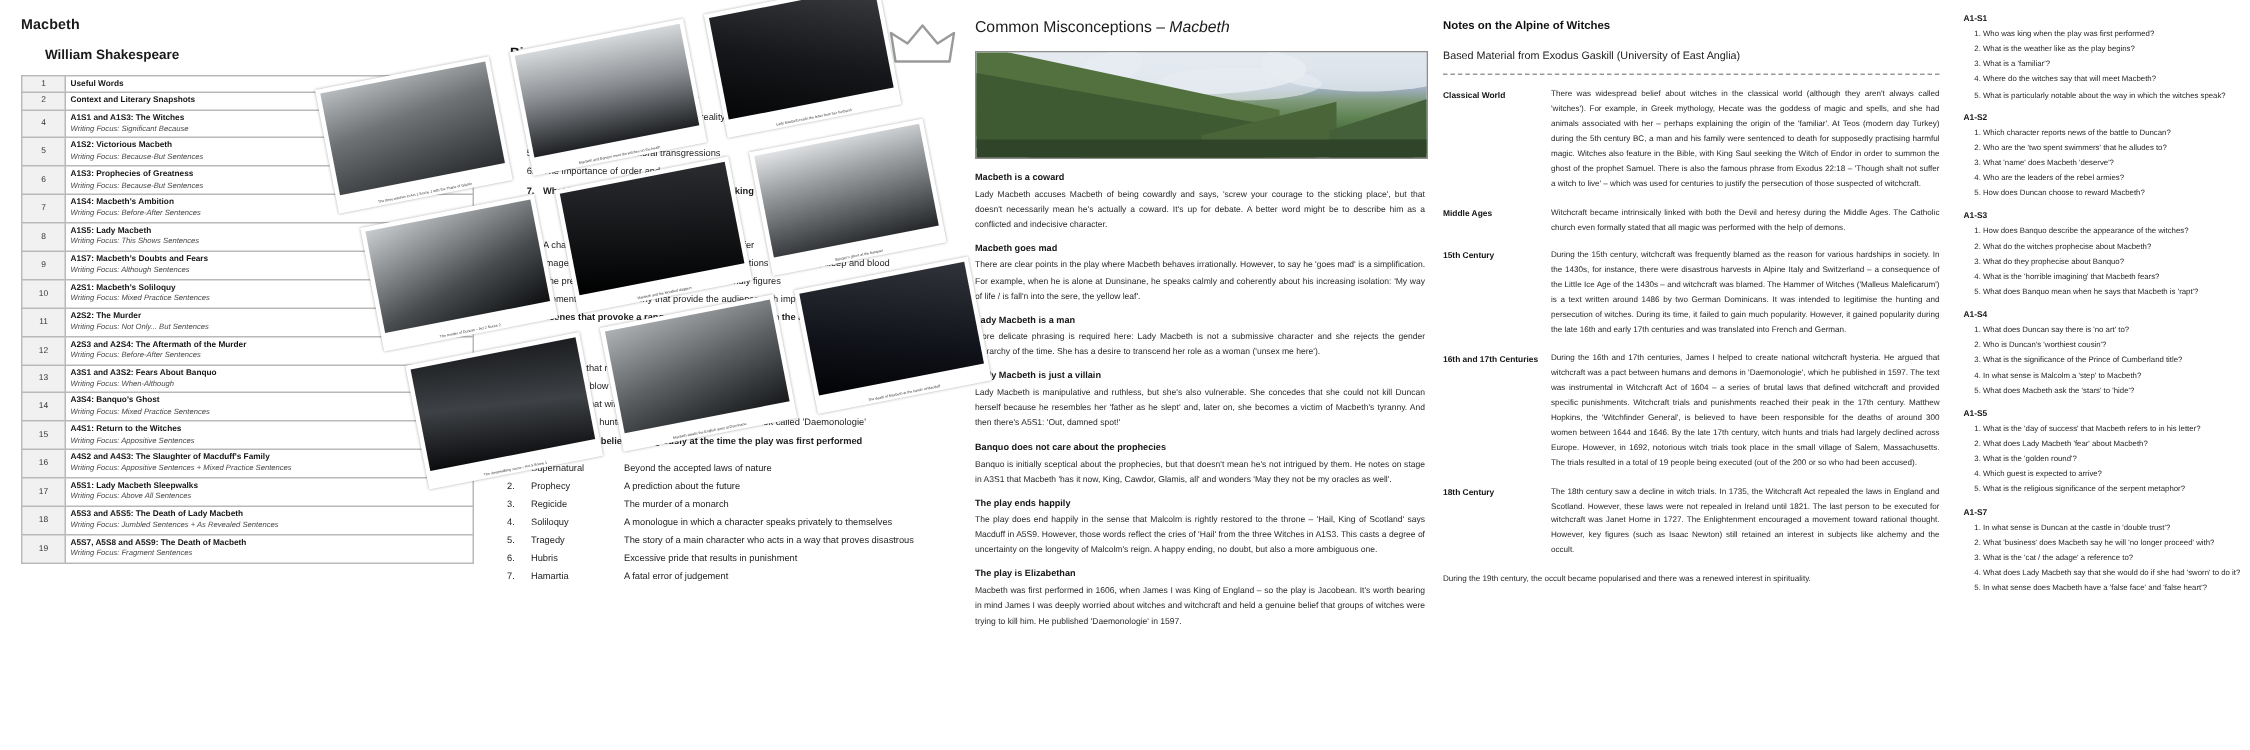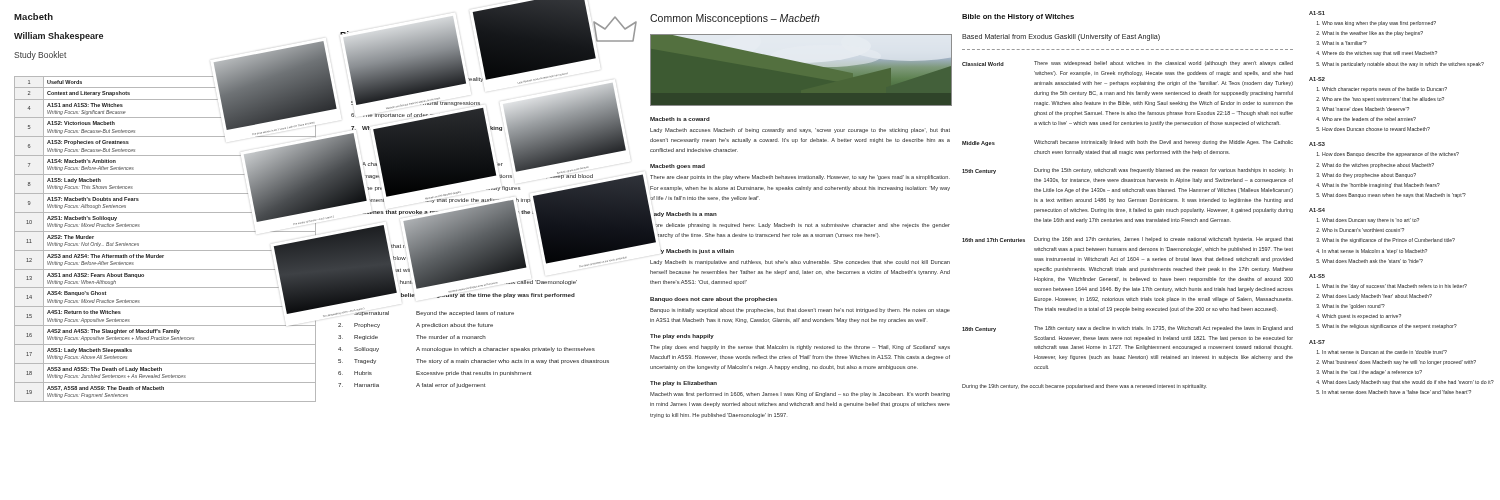--- a/index.html
+++ b/index.html
@@ -5,21 +5,21 @@
   html,body{margin:0;padding:0;}
   body{
     width:1500px;height:500px;overflow:hidden;background:#ffffff;
     font-family:"Liberation Sans",sans-serif;color:#222;position:relative;
   }
   .page{position:absolute;background:#fff;overflow:hidden;}
 
   
   #col-contents{left:0;top:0;width:330px;height:500px;padding:8px 14px 0 14px;box-sizing:border-box;}
   .bk-title{font-size:9.5px;font-weight:bold;color:#1a1a1a;margin:3px 0 9px 0;letter-spacing:.1px;}
-  .bk-author{font-size:9px;font-weight:bold;color:#1a1a1a;margin:0 0 9px 0;}
+  .bk-author{font-size:9px;font-weight:bold;color:#1a1a1a;margin:0 0 9px 16px;}
   .bk-sub{font-size:8.5px;color:#3a3a3a;margin:0 0 16px 0;}
   table.toc{border-collapse:collapse;width:302px;table-layout:fixed;}
   table.toc td{border:.6px solid #b9b9b9;vertical-align:middle;padding:1px 3px;}
   td.num{width:22px;text-align:center;background:#f1f1f1;font-size:5.6px;color:#333;}
   td.ent{padding-left:5px;}
   .ent-t{font-size:5.5px;font-weight:bold;color:#161616;line-height:1.5;}
   .ent-f{font-size:5.1px;font-style:italic;color:#4a4a4a;line-height:1.5;}
 
   
   #col-ideas{left:330px;top:0;width:318px;height:500px;padding:30px 10px 0 8px;box-sizing:border-box;}
@@ -72,21 +72,20 @@
   .pcard .ph{width:100%;height:100%;display:block;}
   .pcard .cap{position:absolute;left:3px;right:3px;bottom:1px;font-size:2.4px;
      color:#3a3a3a;text-align:center;line-height:1.25;}
 </style>
 </head>
 <body>
 
 <div class="page" id="col-contents">
   <div class="bk-title">Macbeth</div>
   <div class="bk-author">William Shakespeare</div>
-  <div class="bk-sub">Study Booklet</div>
   <table class="toc">
     <tbody id="toc-body">
         <tr>
           <td class="num">1</td>
           <td class="ent">
             <div class="ent-t">Useful Words</div>
           </td>
         </tr>
         <tr>
           <td class="num">2</td>
@@ -305,21 +304,21 @@
       <div class="mc-h">Banquo does not care about the prophecies</div>
       <p class="mc-p">Banquo is initially sceptical about the prophecies, but that doesn't mean he's not intrigued by them.  He notes on stage in A3S1 that Macbeth 'has it now, King, Cawdor, Glamis, all' and wonders 'May they not be my oracles as well'.</p>
       <div class="mc-h">The play ends happily</div>
       <p class="mc-p">The play does end happily in the sense that Malcolm is rightly restored to the throne – 'Hail, King of Scotland' says Macduff in A5S9.  However, those words reflect the cries of 'Hail' from the three Witches in A1S3.  This casts a degree of uncertainty on the longevity of Malcolm's reign.  A happy ending, no doubt, but also a more ambiguous one.</p>
       <div class="mc-h">The play is Elizabethan</div>
       <p class="mc-p">Macbeth was first performed in 1606, when James I was King of England – so the play is Jacobean.  It's worth bearing in mind James I was deeply worried about witches and witchcraft and held a genuine belief that groups of witches were trying to kill him.  He published 'Daemonologie' in 1597.</p>
     </div>
 </div>
 
 <div class="page" id="col-witch">
-  <div class="h-w1">Bible on the History of Witches</div>
+  <div class="h-w1">Notes on the Alpine of Witches</div>
   <div class="h-w2">Based Material from Exodus Gaskill (University of East Anglia)</div>
   <div class="w-rule"></div>
   <div id="witch-body">
       <div class="wrow">
         <div class="wlab">Classical World</div>
         <div class="wtxt">There was widespread belief about witches in the classical world (although they aren't always called 'witches').  For example, in Greek mythology, Hecate was the goddess of magic and spells, and she had animals associated with her – perhaps explaining the origin of the 'familiar'.  At Teos (modern day Turkey) during the 5th century BC, a man and his family were sentenced to death for supposedly practising harmful magic.  Witches also feature in the Bible, with King Saul seeking the Witch of Endor in order to summon the ghost of the prophet Samuel.  There is also the famous phrase from Exodus 22:18 – 'Though shalt not suffer a witch to live' – which was used for centuries to justify the persecution of those suspected of witchcraft.</div>
       </div>
       <div class="wrow">
         <div class="wlab">Middle Ages</div>
         <div class="wtxt">Witchcraft became intrinsically linked with both the Devil and heresy during the Middle Ages.  The Catholic church even formally stated that all magic was performed with the help of demons.</div>

